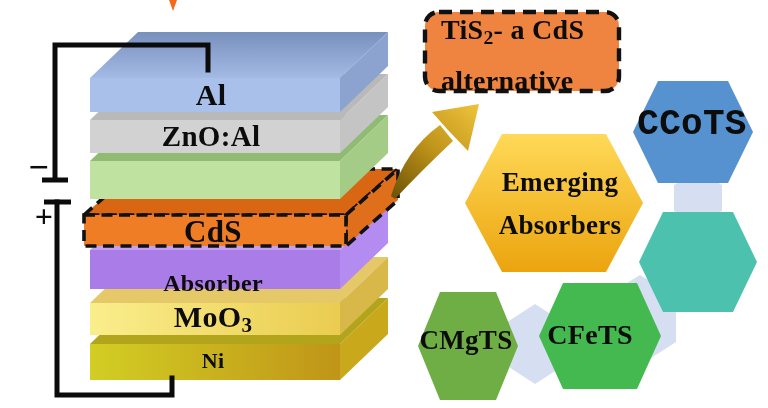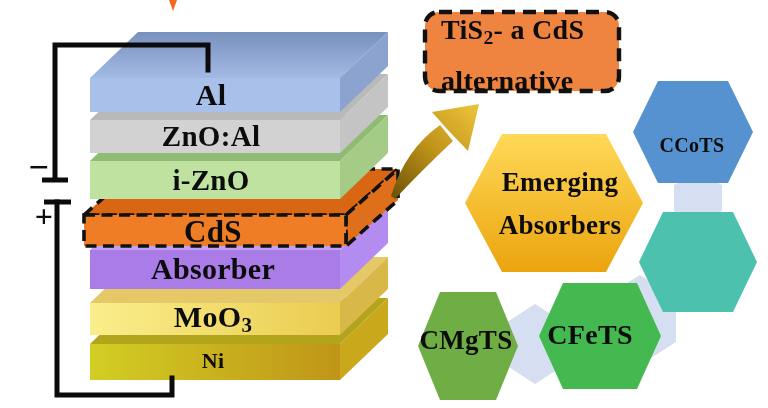--- a/index.html
+++ b/index.html
@@ -107,29 +107,28 @@
     <path fill="url(#gArr)" d="M479,104 L432,112 L447,129 L468,151 Z"></path>
 
     <rect class="dash2" x="425" y="12" width="194" height="79" rx="14" ry="14" fill="#EF8440"></rect>
   </svg>
 
   <div class="lbl" style="left:39px;  top:167px; font-size:36px;">−</div>
   <div class="lbl" style="left:44px;  top:216px; font-size:32px;">+</div>
 
   <div class="lbl" style="left:211px; top:95px;  font-size:30px;">Al</div>
   <div class="lbl" style="left:211px; top:136px; font-size:29px;">ZnO:Al</div>
-  <div class="lbl" style="left:211px; top:180px; font-size:29px;">i-ZnO</div>
   <div class="lbl" style="left:213px; top:231px; font-size:31px;">CdS</div>
-  <div class="lbl" style="left:213px; top:269px; font-size:30px;text-align:center;">Absorber</div>
+  <div class="lbl" style="left:213px; top:283px; font-size:24px;text-align:center;">Absorber</div>
   <div class="lbl" style="left:213px; top:319px; font-size:30px;"><span>MoO</span><span class="sub">3</span></div>
   <div class="lbl" style="left:213px; top:361px; font-size:22px;text-align:right;">Ni</div>
 
   <div class="lbl left" style="left:441px; top:32px; font-size:28px;"><span>TiS</span><span class="sub">2</span><span>- a CdS</span></div>
   <div class="lbl left" style="left:441px; top:81px; font-size:28px;">alternative</div>
 
   <div class="lbl" style="left:560px; top:182px; font-size:27px;">Emerging</div>
   <div class="lbl" style="left:560px; top:225px; font-size:27px;">Absorbers</div>
 
-  <div class="lbl" style="left:692px; top:145px; font-size:20px;">CCoTS</div>
+  <div class="lbl" style="left:692px; top:125px; font-size:36px;font-family:Liberation Mono, monospace;">CCoTS</div>
   <div class="lbl" style="left:590px; top:335px; font-size:28px;">CFeTS</div>
   <div class="lbl" style="left:466px; top:340px; font-size:27px;text-align:center;">CMgTS</div>
 
 </div>
 
 </body></html>

